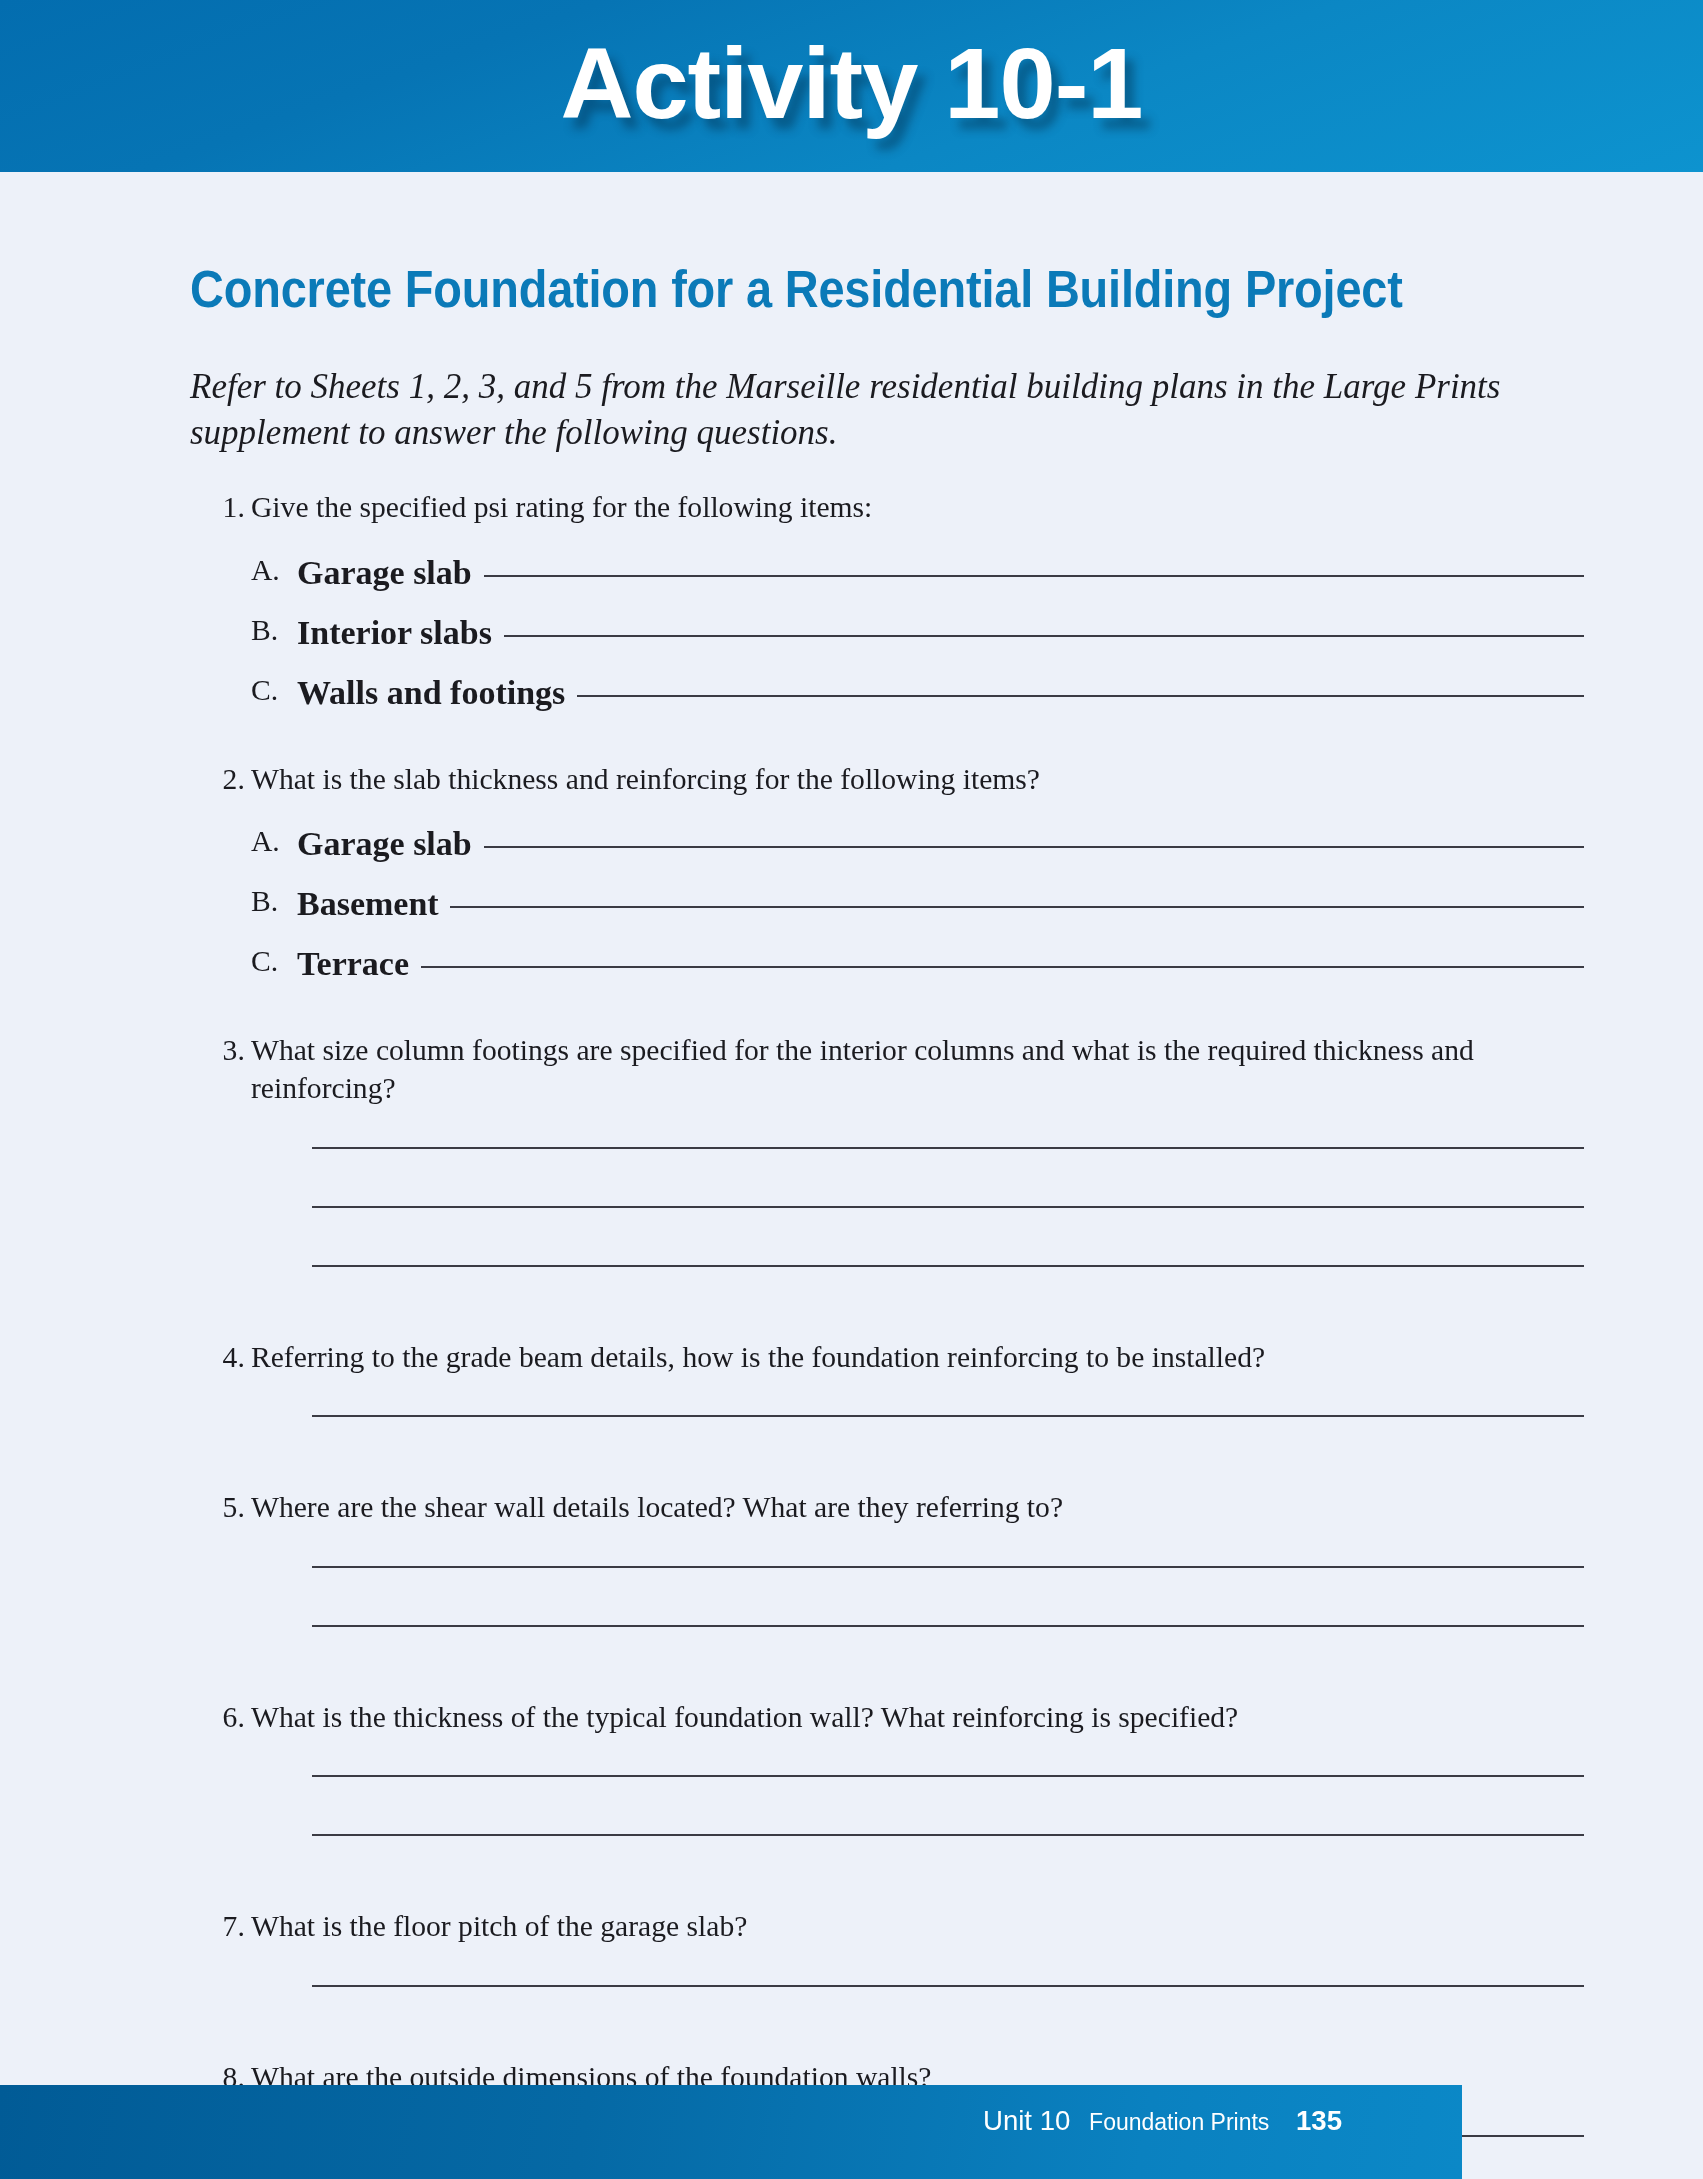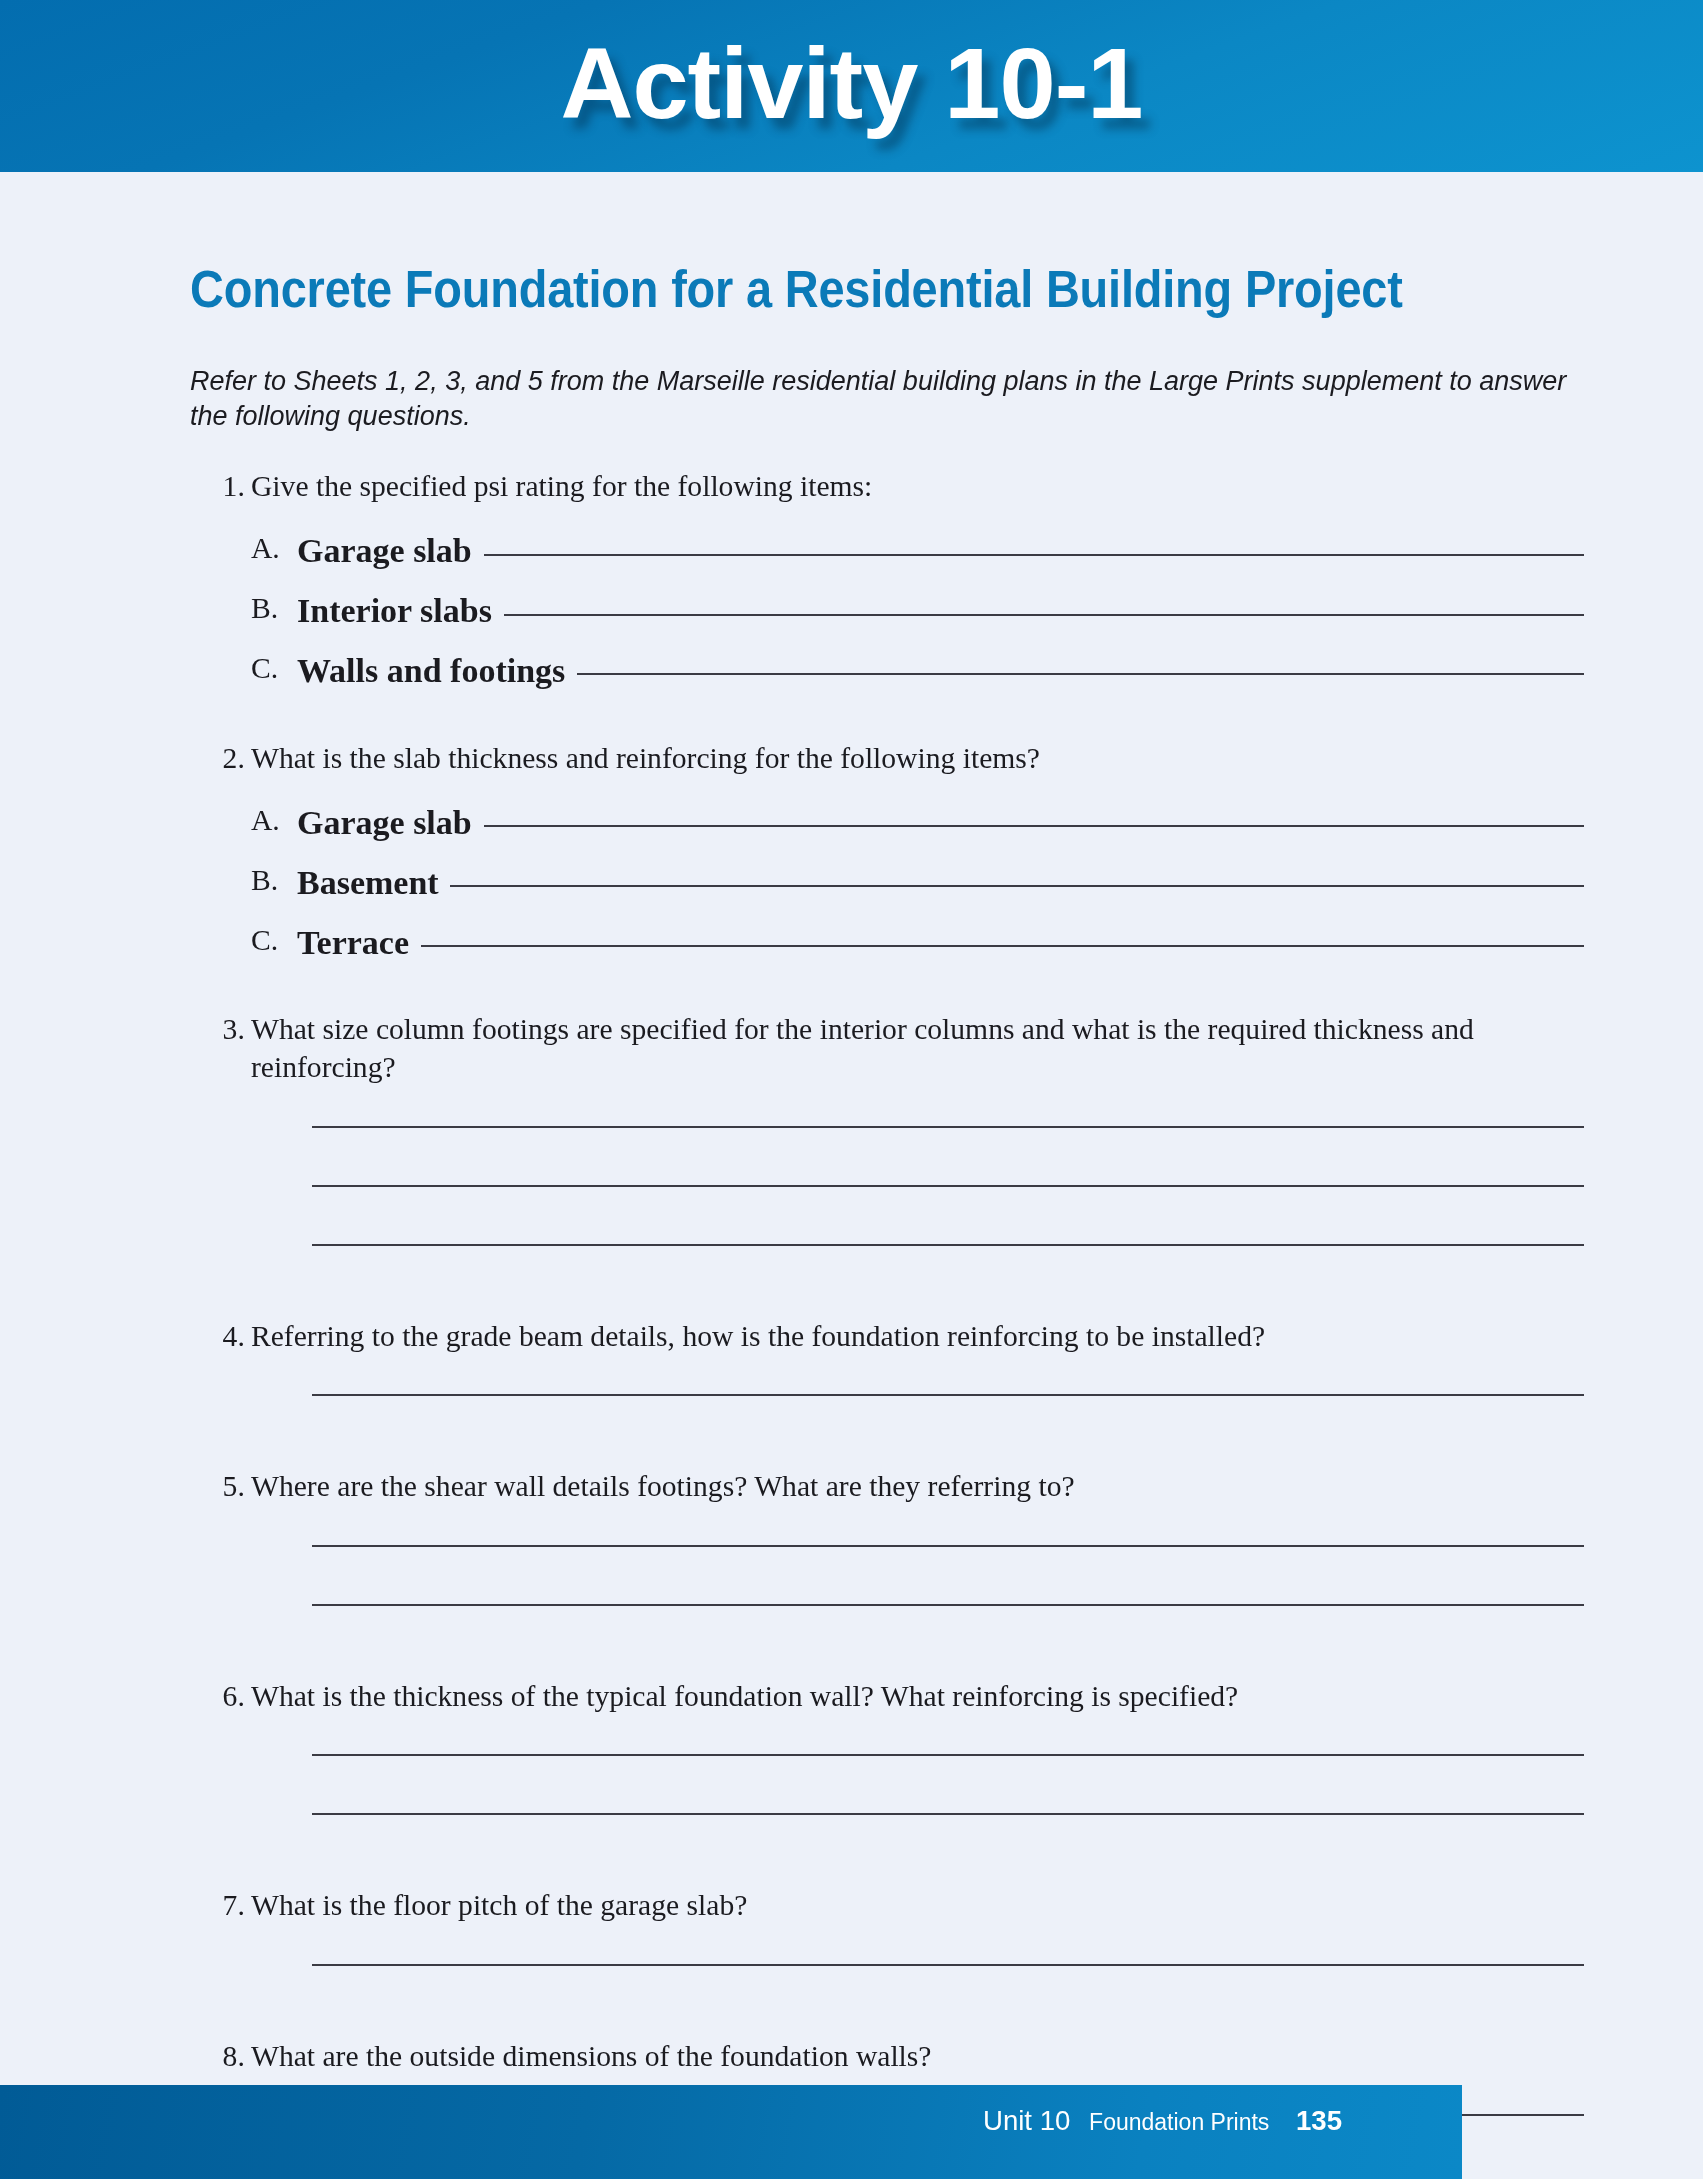--- a/index.html
+++ b/index.html
@@ -65,23 +65,23 @@
     color: #0b7ab8;
     letter-spacing: -0.2px;
     margin: 0;
     padding-top: 31.5px;
     width: 1359px;
     transform: scaleX(0.92);
     transform-origin: left top;
   }
 
   .intro {
-    font-family: Liberation Sans, sans-serif;
+    font-family: Liberation Serif, serif;
     font-style: italic;
-    font-size: 27px;
+    font-size: 35px;
     line-height: 1.32;
     color: #1b1b20;
     margin: 0;
     padding-top: 46px;
     width: 1399px;
   }
 
   
   .qlist {
     margin: 0;
@@ -242,21 +242,21 @@
           <div class="answer-rule" style="margin-top: 57px;"></div>
           <div class="answer-rule" style="margin-top: 57px;"></div>
         </li>
         <li class="qitem" style="margin-bottom: 71px;">
           <span class="qnum">4.</span>
           <span class="qtext">Referring to the grade beam details, how is the foundation reinforcing to be installed?</span>
           <div class="answer-rule" style="margin-top: 39px;"></div>
         </li>
         <li class="qitem" style="margin-bottom: 71px;">
           <span class="qnum">5.</span>
-          <span class="qtext">Where are the shear wall details footings? What are they referring to?</span>
+          <span class="qtext">Where are the shear wall details located? What are they referring to?</span>
           <div class="answer-rule" style="margin-top: 39px;"></div>
           <div class="answer-rule" style="margin-top: 57px;"></div>
         </li>
         <li class="qitem" style="margin-bottom: 71px;">
           <span class="qnum">6.</span>
           <span class="qtext">What is the thickness of the typical foundation wall? What reinforcing is specified?</span>
           <div class="answer-rule" style="margin-top: 39px;"></div>
           <div class="answer-rule" style="margin-top: 57px;"></div>
         </li>
         <li class="qitem" style="margin-bottom: 71px;">

